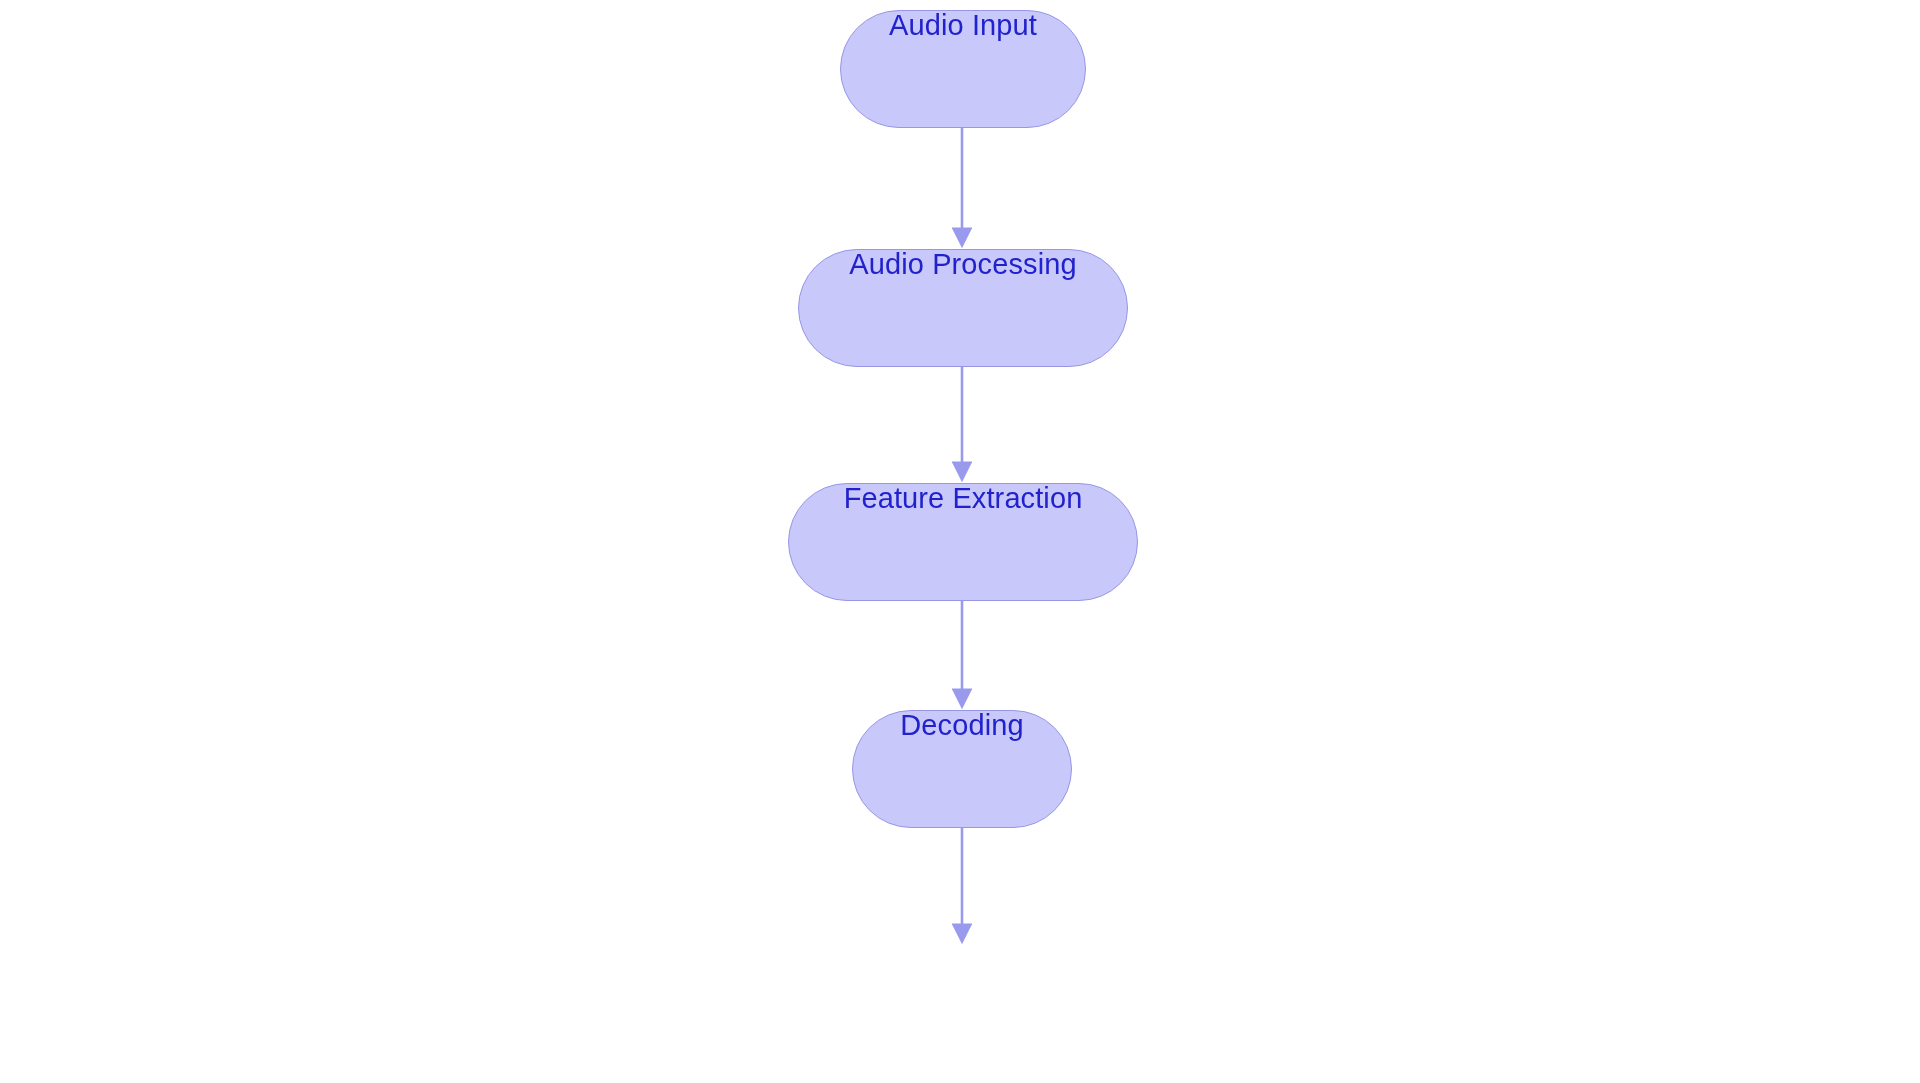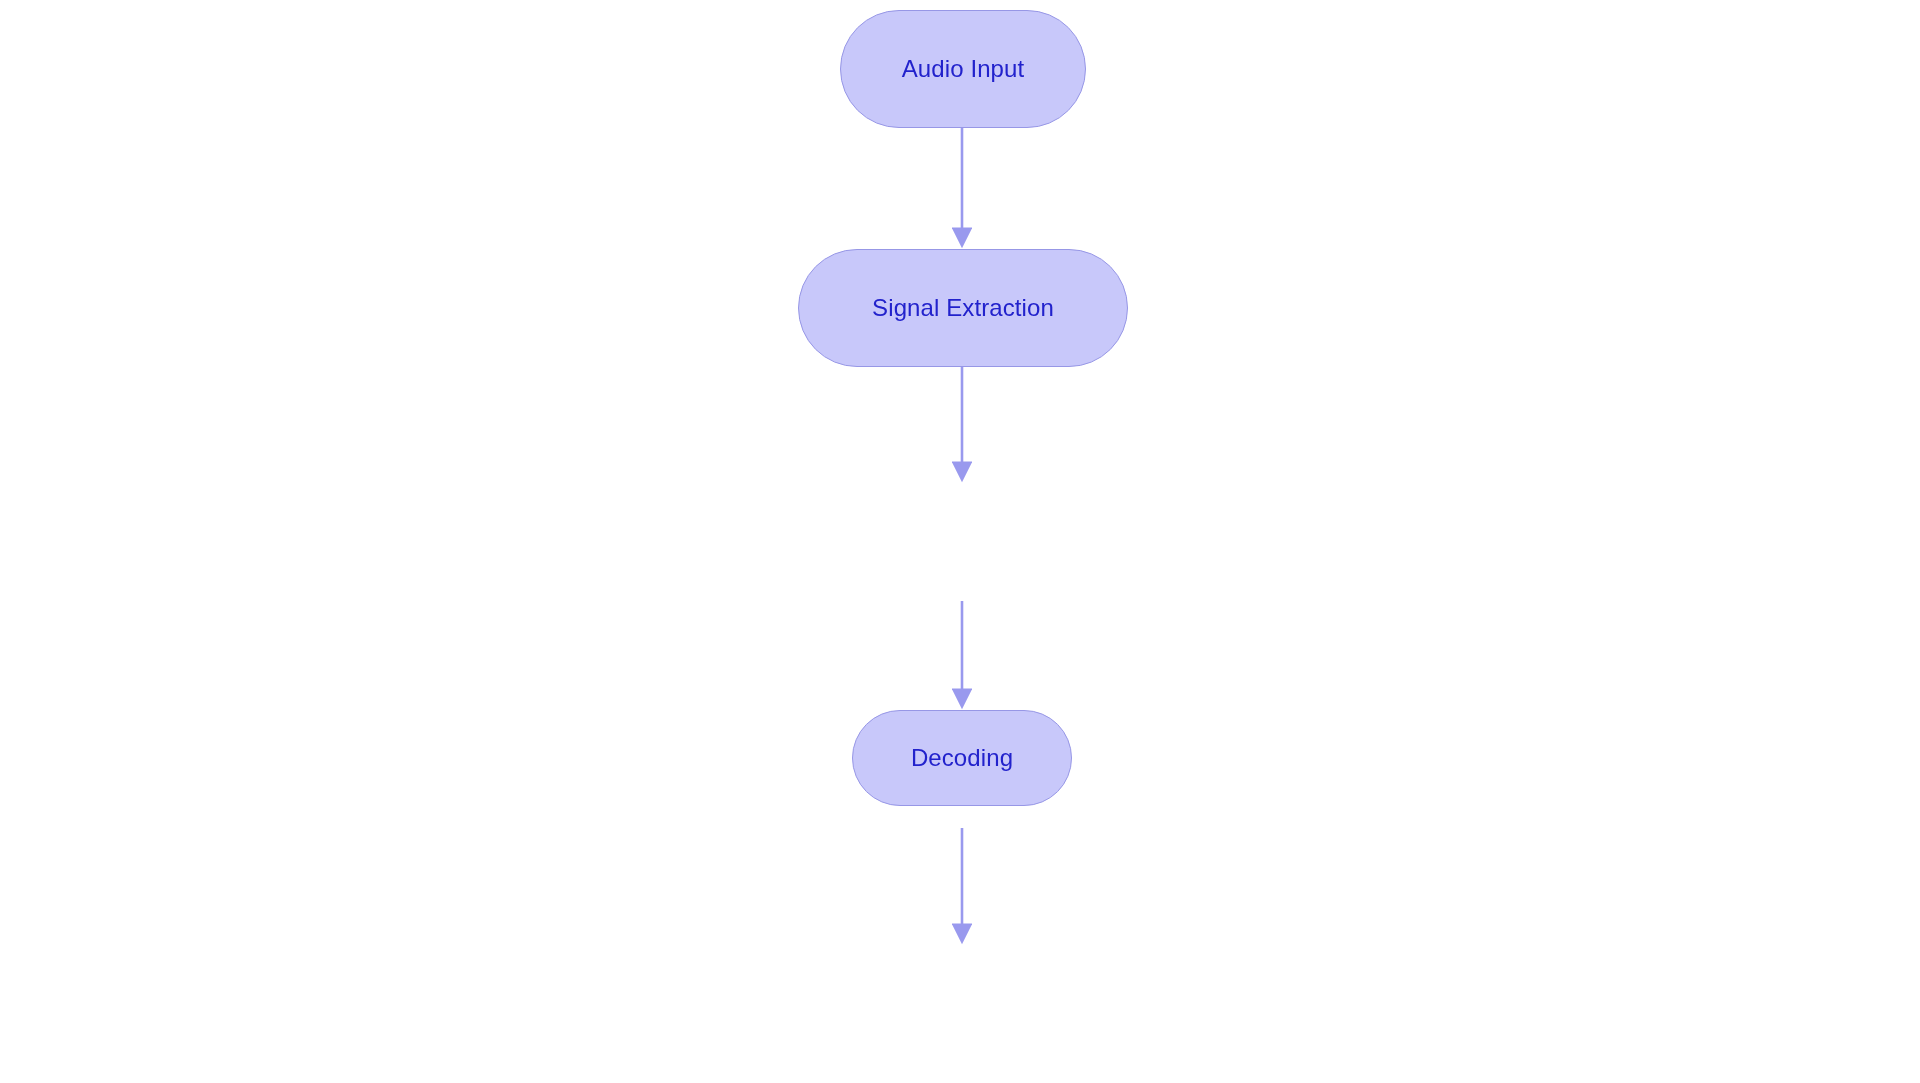--- a/index.html
+++ b/index.html
@@ -30,27 +30,26 @@
     width: 1920px;
     height: 1083px;
     pointer-events: none;
   }
 
   
   .flow-node {
     position: absolute;
     box-sizing: border-box;
     display: flex;
-    align-items: center;
     justify-content: center;
     background: #c8c8fa;
     border: 1.6px solid #9797e6;
     border-radius: 999px;
     color: #2222cc;
-    font-size: 24px;
+    font-size: 29px;
     font-weight: 400;
     letter-spacing: 0.1px;
     white-space: nowrap;
     line-height: 1;
   }
   .flow-node .node-label {
     display: block;
     padding: 0 6px;
     color: #2222cc;
   }
@@ -74,22 +73,25 @@
     <line x1="962" y1="601" x2="962" y2="689" stroke="#9999ee" stroke-width="2.6" marker-end="url(#arrowhead)"></line>
 
     <line x1="962" y1="828" x2="962" y2="924" stroke="#9999ee" stroke-width="2.6" marker-end="url(#arrowhead)"></line>
   </svg>
 
   <div class="flow-node" id="node-audio-input" style="left:840px; top:10px; width:246px; height:118px;">
     <span class="node-label">Audio Input</span>
   </div>
 
   <div class="flow-node" id="node-signal-processing" style="left:798px; top:249px; width:330px; height:118px;">
-    <span class="node-label">Signal Extraction</span>
+    <span class="node-label">Audio Processing</span>
   </div>
 
+  <div class="flow-node" id="node-feature-extraction" style="left:788px; top:483px; width:350px; height:118px;">
+    <span class="node-label">Feature Extraction</span>
+  </div>
 
-  <div class="flow-node" id="node-decoding" style="left:852px; top:710px; width:220px; height:96px;">
+  <div class="flow-node" id="node-decoding" style="left:852px; top:710px; width:220px; height:118px;">
     <span class="node-label">Decoding</span>
   </div>
 
 
 </div>
 
 </body></html>

